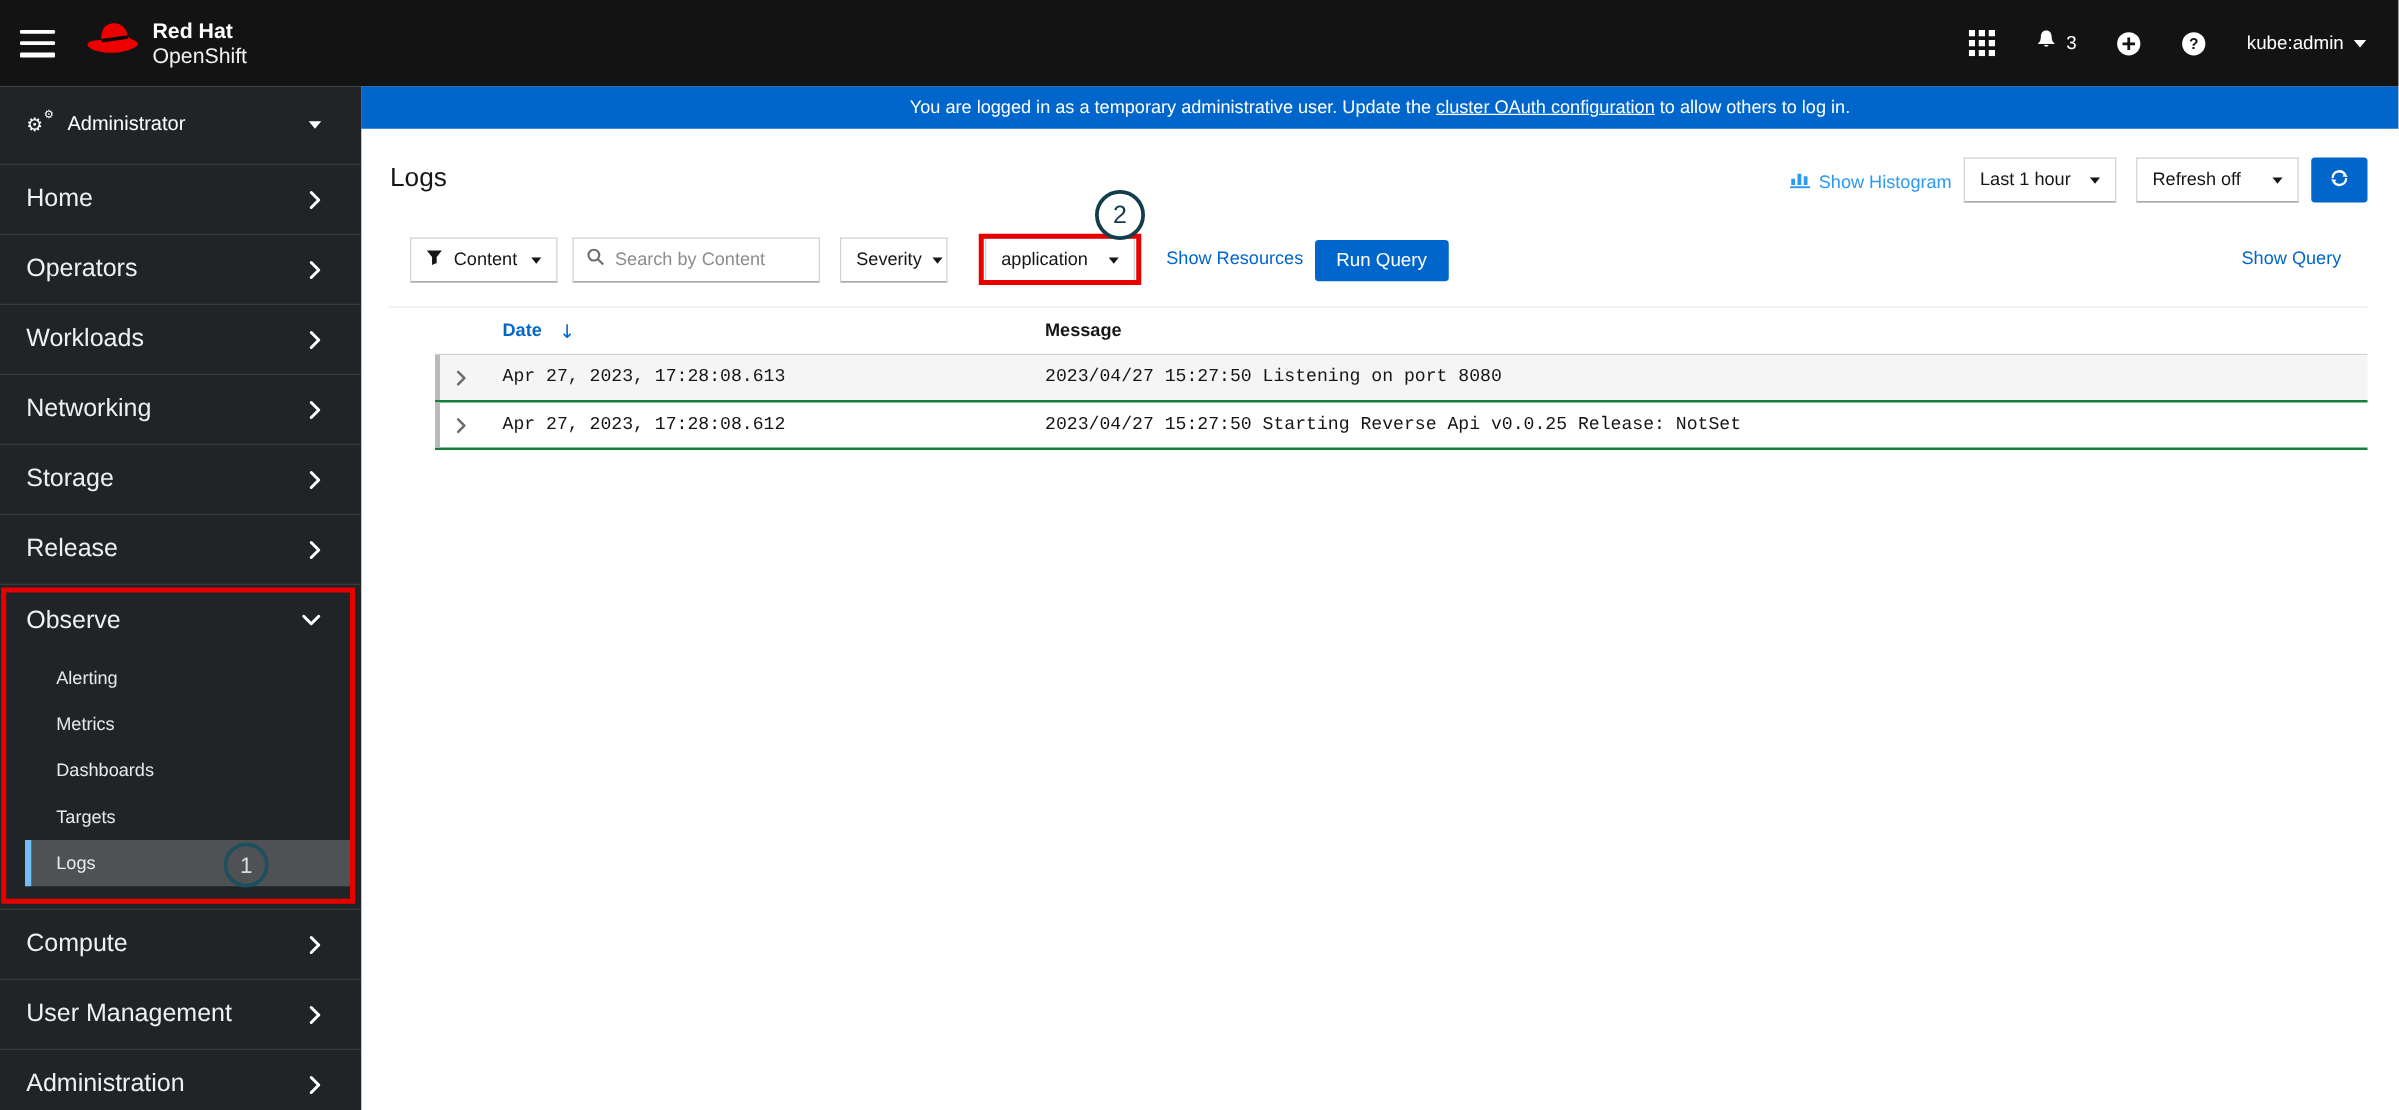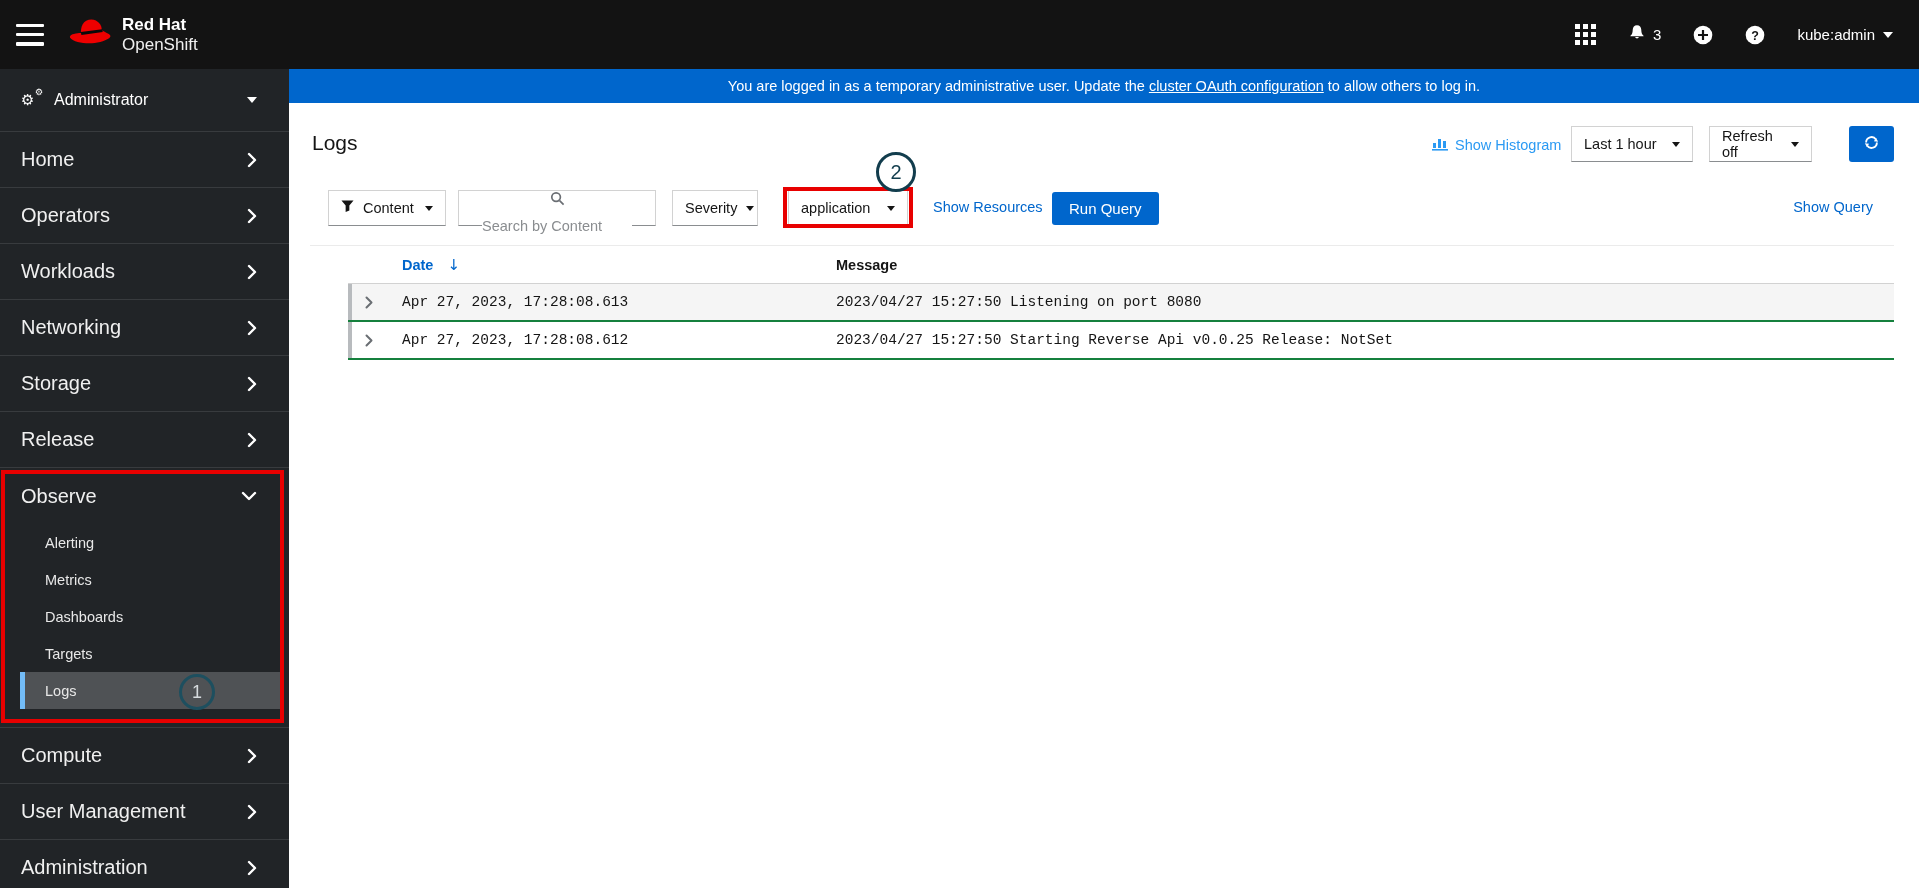--- a/index.html
+++ b/index.html
@@ -50,27 +50,27 @@
   .page-title { position:absolute; left:23px; top:28px; font-size:21px; font-weight:500; color:#151515; }
 
   .link { color:#0066cc; font-size:14.5px; cursor:pointer; text-decoration:none; }
   .hist-link { position:absolute; left:1143px; top:33px; display:flex; align-items:center; gap:7px;
                color:#2b9af3; font-size:14.5px; cursor:pointer; }
 
   .pf-dd { position:absolute; height:36px; background:#fff; border:1px solid #d2d2d2; border-bottom:1px solid #8a8d90;
            display:flex; align-items:center; padding:0 12px; gap:9px; font-size:14.5px; color:#151515; cursor:pointer; }
   .pf-dd .caret { margin-left:auto; width:0; height:0; border-left:4.5px solid transparent; border-right:4.5px solid transparent; border-top:5.5px solid #151515; }
   .dd-time { left:1282px; top:23px; width:122px; }
-  .dd-refresh { left:1420px; top:23px; width:103px; }
+  .dd-refresh { left:1420px; top:23px; width:130px; }
   .sync-btn { position:absolute; left:1560px; top:23px; width:45px; height:36px; background:#0066cc; border:none; border-radius:3px;
               display:flex; align-items:center; justify-content:center; cursor:pointer; }
 
   .dd-content { left:39px; top:87px; width:118px; }
   .search-box { position:absolute; left:169px; top:87px; width:198px; height:36px; background:#fff;
-                border:1px solid #d2d2d2; border-bottom:1px solid #8a8d90; display:flex; align-items:center; padding:0 10px; gap:8px;flex-direction:column; }
+                border:1px solid #d2d2d2; border-bottom:1px solid #8a8d90; display:flex; align-items:center; padding:0 10px; gap:8px; }
   .search-box input { border:none; outline:none; font-size:14.5px; width:150px; font-family:"Liberation Sans", sans-serif; color:#151515; }
   .search-box input::placeholder { color:#8a8d90; }
   .dd-severity { left:383px; top:87px; width:86px; }
   .dd-tenant { left:499px; top:87px; width:120px; }
   .show-res { position:absolute; left:644px; top:96px; }
   .run-query { position:absolute; left:763px; top:89px; height:33px; padding:0 17px; background:#0066cc; color:#fff;
                border:none; border-radius:3px; font-size:15px; font-family:"Liberation Sans", sans-serif; cursor:pointer; }
   .show-query { position:absolute; right:46px; top:96px;margin-left:37px; }
 
   

